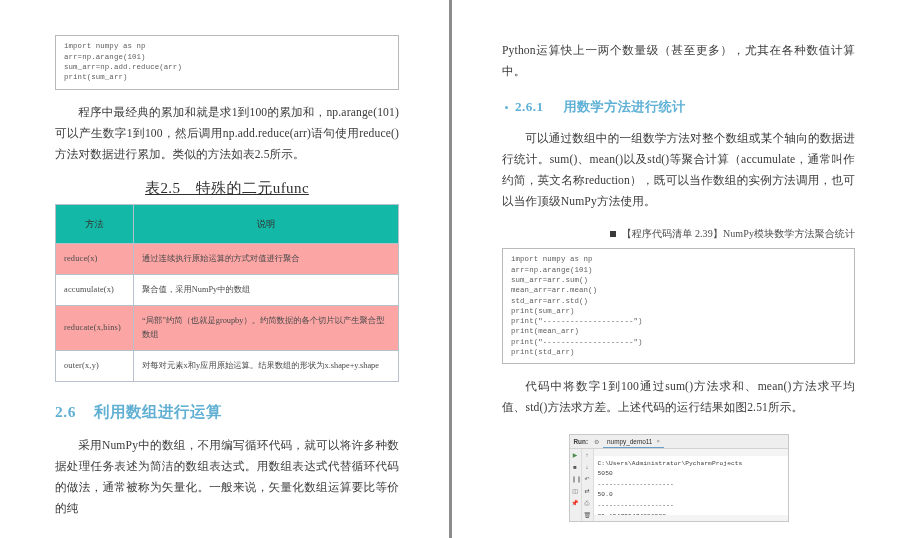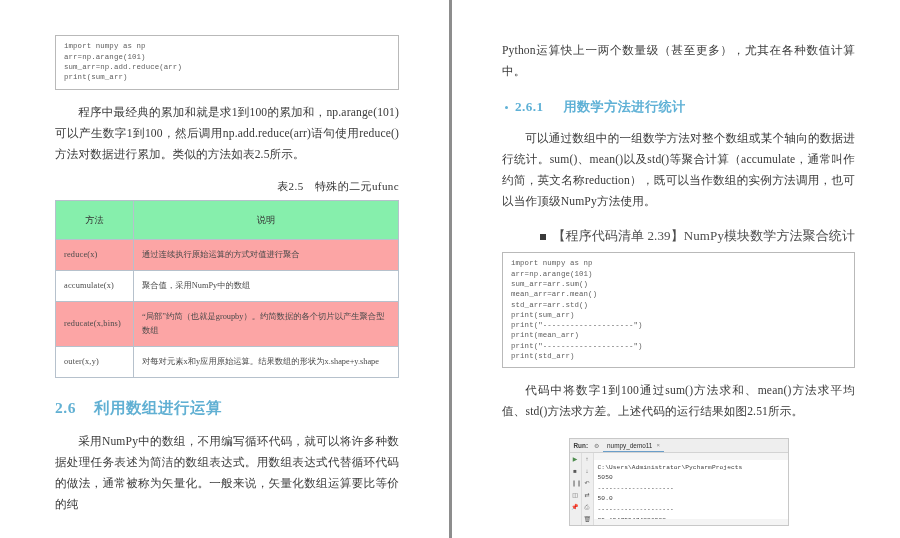--- a/index.html
+++ b/index.html
@@ -60,25 +60,26 @@
     text-align: justify;
     text-indent: 2em;
     margin: 12px 0 0 0;
     color: #3a3a3a;
     letter-spacing: 0.15px;
   }
   .para.noindent { text-indent: 0; }
 
   
   .table-caption {
-    text-align: right;
-    font-size: 11px;
+    text-align: center;
+    font-size: 15px;
     margin: 14px 0 6px 0;
     color: #2f2f2f;
     letter-spacing: 0.4px;
+    text-decoration: underline;
   }
   table.ufunc {
     width: 100%;
     border-collapse: collapse;
     table-layout: fixed;
     border: 1px solid #9aa7b4;
   }
   table.ufunc td, table.ufunc th {
     border: 1px solid #b6c1cc;
     padding: 8px 8px;
@@ -87,21 +88,21 @@
     vertical-align: middle;
     color: #4a4a4a;
     font-weight: normal;
     text-align: left;
   }
   table.ufunc th {
     text-align: center;
     font-size: 9.2px;
     color: #333;
     padding: 12px 4px;
-    background: #86efac;
+    background: #14b8a6;
   }
   table.ufunc col.c1 { width: 78px; }
   table.ufunc tr.alt td { background: #fca5a5; }
   td.method {
     font-family: "Liberation Serif", serif;
     letter-spacing: 0.2px;
   }
 
   
   .h2 {
@@ -126,21 +127,21 @@
     width: 3px; height: 3px;
     border-radius: 50%;
     background: #5fb1d6;
     margin: 0 7px 0 3px;
   }
   .h3 .num { margin-right: 20px; }
 
   
   .listing-caption {
     text-align: right;
-    font-size: 13px;
+    font-size: 10px;
     color: #4d4d4d;
     margin: 15px 0 5px 0;
     letter-spacing: 0.1px;
   }
   .listing-caption .sq {
     display: inline-block;
     width: 6px; height: 6px;
     background: #3a3a3a;
     margin-right: 6px;
     vertical-align: 0px;

